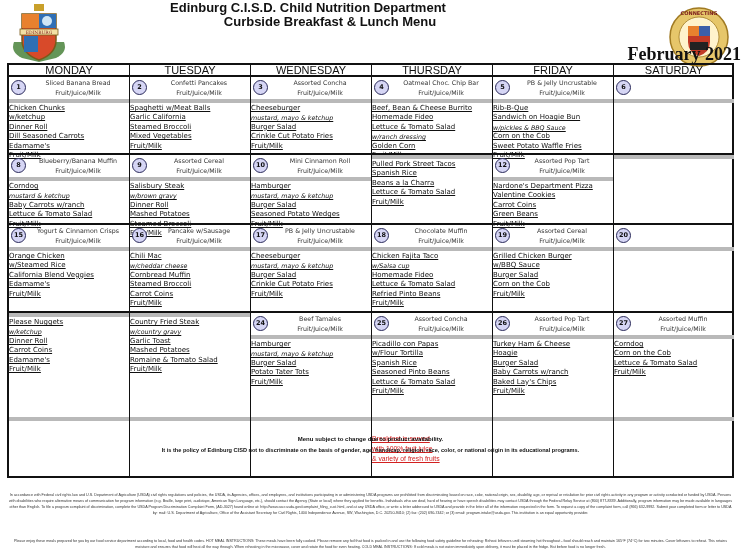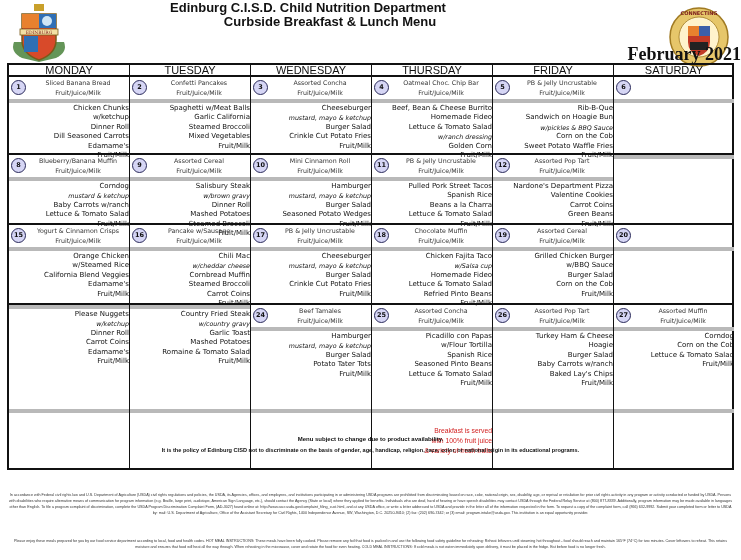--- a/index.html
+++ b/index.html
@@ -23,26 +23,26 @@
   .week { display: grid; grid-template-columns: 121px 121px 121px 121px 121px 120px; border-bottom: 2px solid #111; }
   .week:last-child { border-bottom: none; }
   .day { border-right: 1px solid #111; position: relative; }
   .day:last-child { border-right: none; }
 
   .bfast { position: relative; height: 22px; padding-left: 18px; text-align: center; font-size: 6.3px; line-height: 10px; color: #333; }
   .bfast .b-item { display: block; padding-top: 1px; white-space: nowrap; }
   .bfast .b-fjm { display: block; }
   .badge { position: absolute; left: 2px; top: 3px; width: 15px; height: 15px; border-radius: 50%; background: #d6d6f5; border: 1.2px solid #2a2a5a; font-size: 6.5px; font-weight: bold; line-height: 13px; text-align: center; color: #111; }
   .sep { height: 4px; background: #b9b9b9; }
-  .lunch { text-align: right; font-size: 7px; line-height: 9.4px; padding-top: 1px; color: #111; }
+  .lunch { text-align: left; font-size: 7px; line-height: 9.4px; padding-top: 1px; color: #111; text-decoration: underline; }
   .lunch .note { font-style: italic; font-size: 6.3px; }
 
   .w1 .lunch { height: 50px; }
   .w2 .lunch { height: 42px; }
-  .w3 .lunch { height: 52px; }
+  .w3 .lunch { height: 60px; }
   .w4 .lunch { height: 56px; }
   .w5 .bfast { height: 22px; }
   .w5 .lunch { height: 55px; }
 
   .red-note { color: #d21f1f; font-size: 6.8px; line-height: 10px; padding-top: 13px; font-family: "Liberation Sans", sans-serif; }
 
   .footer { position: absolute; left: 0; width: 741px; text-align: center; font-family: "Liberation Sans", sans-serif; }
   .f1 { top: 436px; font-size: 6px; font-weight: bold; }
   .f2 { top: 447px; font-size: 5.6px; font-weight: bold; }
   .f3 { top: 492px; left: 8px; width: 725px; font-size: 3.7px; line-height: 6px; color: #333; }
@@ -219,25 +219,20 @@
           <div class="sep"></div>
           <div class="lunch">
             <div class="">Hamburger</div>
             <div class="note">mustard, mayo &amp; ketchup</div>
             <div class="">Burger Salad</div>
             <div class="">Seasoned Potato Wedges</div>
             <div class="">Fruit/Milk</div>
           </div>
         </div>
         <div class="day">
-          <div class="bfast">
-            <span class="badge">11</span>
-            <span class="b-item">PB &amp; Jelly Uncrustable</span>
-            <span class="b-fjm">Fruit/Juice/Milk</span>
-          </div>
           <div class="sep"></div>
           <div class="lunch">
             <div class="">Pulled Pork Street Tacos</div>
             <div class="">Spanish Rice</div>
             <div class="">Beans a la Charra</div>
             <div class="">Lettuce &amp; Tomato Salad</div>
             <div class="">Fruit/Milk</div>
           </div>
         </div>
         <div class="day">

